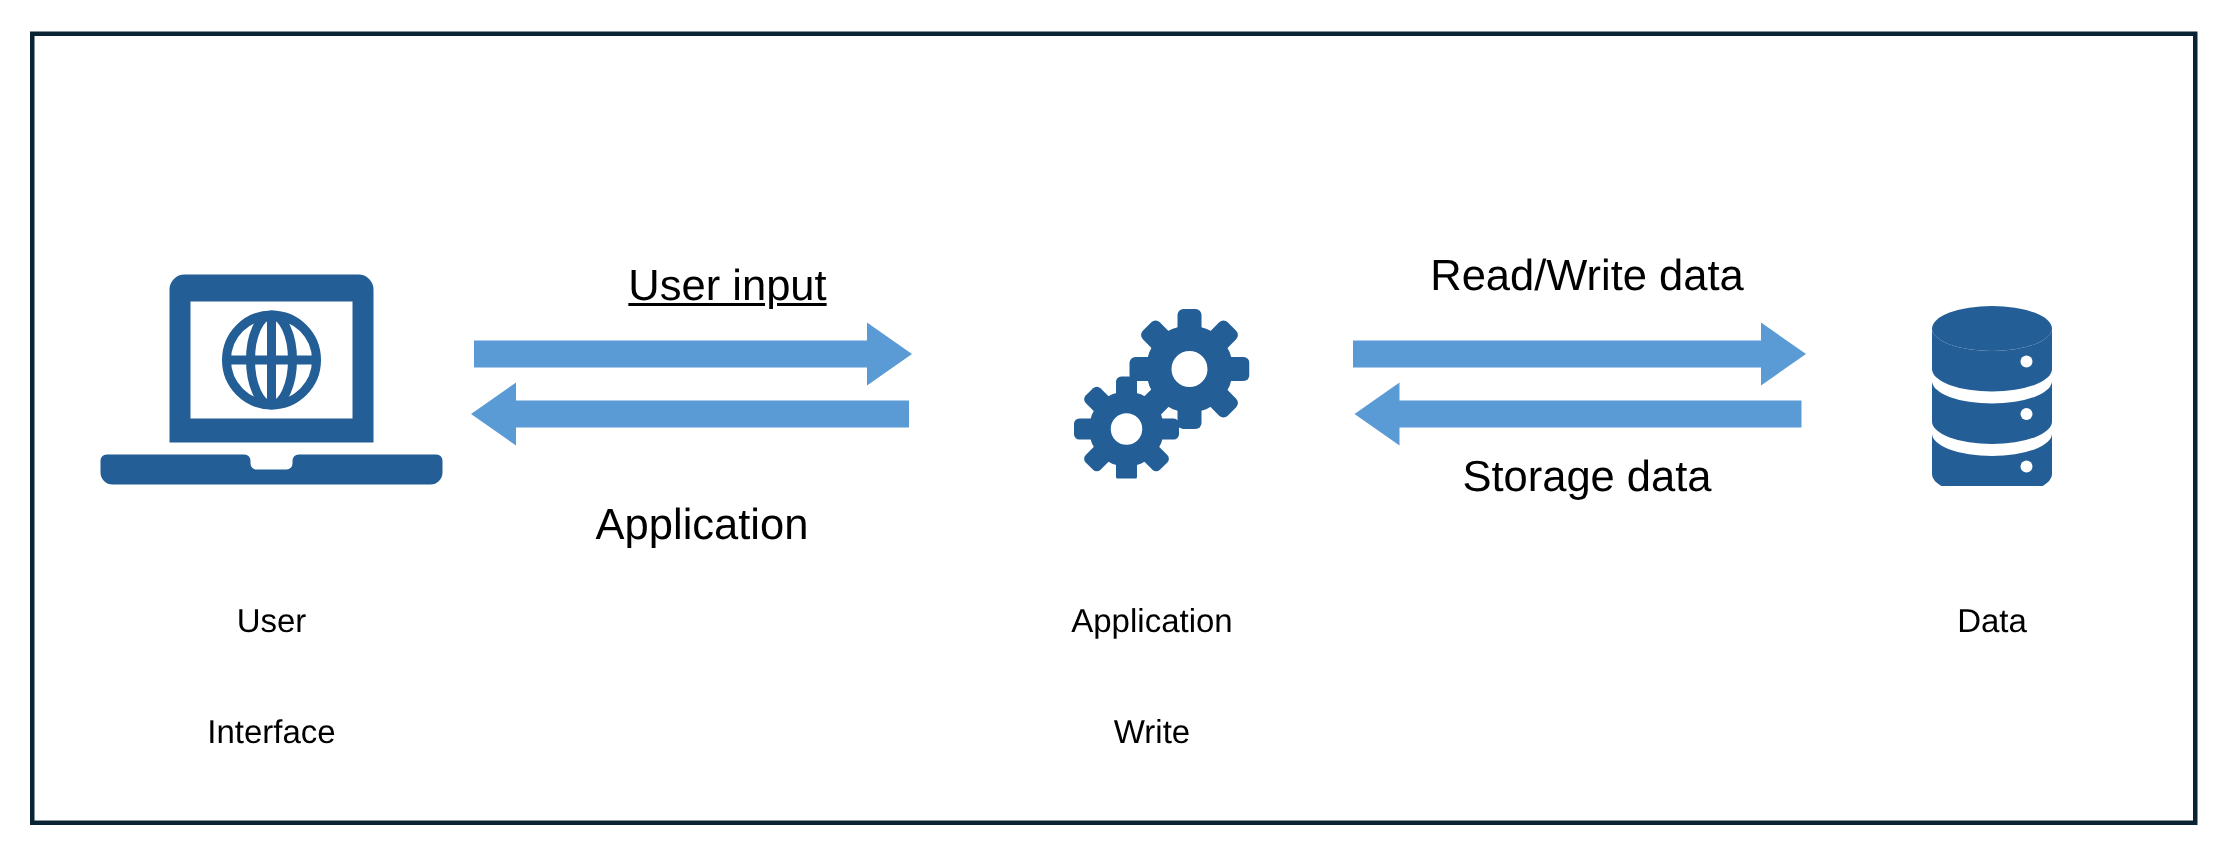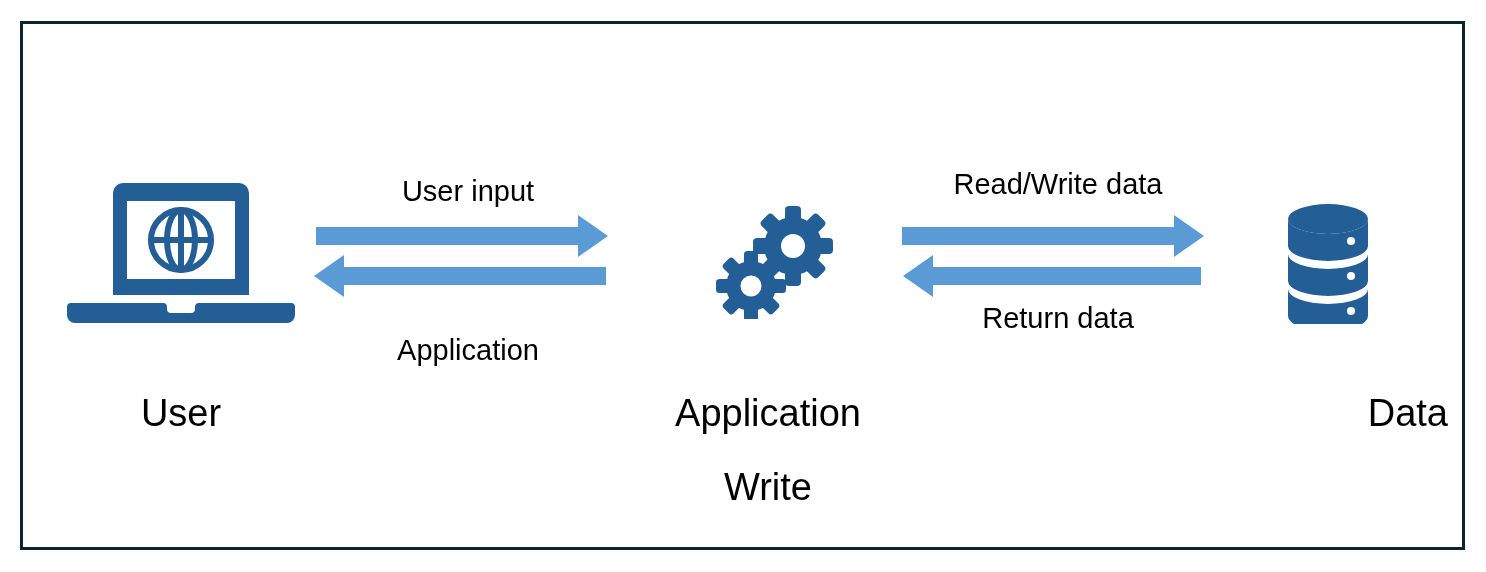--- a/index.html
+++ b/index.html
@@ -27,21 +27,21 @@
     box-sizing: border-box;
     background: #ffffff;
   }
   .node {
     position: absolute;
   }
   .node-label {
     position: absolute;
     text-align: center;
     color: #000000;
-    font-size: 38px;
+    font-size: 22px;
     line-height: 37px;
     font-family: "Liberation Sans", sans-serif;
     white-space: pre-line;
   }
   .arrow-label {
     position: absolute;
     text-align: center;
     color: #000000;
     font-size: 29px;
     line-height: 37px;
@@ -68,20 +68,21 @@
           <ellipse cx="120" cy="61" rx="14" ry="30"></ellipse>
           <line x1="90" y1="61" x2="150" y2="61"></line>
           <line x1="120" y1="31" x2="120" y2="91"></line>
         </g>
 
         <path d="M10,124 h92 a4,4 0 0 1 4,4 v2 a4,4 0 0 0 4,4 h20 a4,4 0 0 0 4,-4 v-2 a4,4 0 0 1 4,-4 h92 a4,4 0 0 1 4,4 v8 a8,8 0 0 1 -8,8 h-212 a8,8 0 0 1 -8,-8 v-8 a4,4 0 0 1 4,-4 z" fill="#235e96"></path>
       </svg>
     </div>
     <div class="node-label" style="left:38px; top:334px; width:240px;">
       <div>User</div>
+      <div>Interface</div>
     </div>
 
     <div class="node" style="left:680px; top:165px; width:130px; height:130px;">
       <svg class="icon-svg" width="130" height="130" viewBox="0 0 130 130">
 
         <g fill="#235e96">
           <g transform="translate(90,57)">
             <g>
               <rect x="-8" y="-40" width="16" height="18" rx="4"></rect>
               <rect x="-8" y="-40" width="16" height="18" rx="4" transform="rotate(45)"></rect>
@@ -129,38 +130,38 @@
           <path d="M20,70 v27 a40,15 0 0 0 80,0 v-27 a40,15 0 0 1 -80,0 z"></path>
 
           <path d="M20,105 v27 a40,15 0 0 0 80,0 v-27 a40,15 0 0 1 -80,0 z"></path>
         </g>
 
         <circle cx="83" cy="57" r="4" fill="#ffffff"></circle>
         <circle cx="83" cy="92" r="4" fill="#ffffff"></circle>
         <circle cx="83" cy="127" r="4" fill="#ffffff"></circle>
       </svg>
     </div>
-    <div class="node-label" style="left:1185px; top:334px; width:240px;text-align:right;">
+    <div class="node-label" style="left:1185px; top:334px; width:240px;">
       <div>Data</div>
     </div>
 
     <svg class="arrow-svg" style="left:288px; top:182px;" width="310" height="90" viewBox="0 0 310 90">
       <path d="M5,21 h262 v-12 l30,21 -30,21 v-12 h-262 z" fill="#5b9bd5"></path>
     </svg>
     <svg class="arrow-svg" style="left:288px; top:222px;" width="310" height="90" viewBox="0 0 310 90">
       <path d="M295,21 h-262 v-12 l-30,21 30,21 v-12 h262 z" fill="#5b9bd5"></path>
     </svg>
-    <div class="arrow-label" style="left:300px; top:149px; width:290px;">User input</div>
+    <div class="arrow-label" style="left:317px; top:149px; width:290px;text-decoration:underline;">User input</div>
     <div class="arrow-label" style="left:300px; top:271px; width:290px;">
       <div>Application</div>
     </div>
 
     <svg class="arrow-svg" style="left:872px; top:182px;" width="320" height="90" viewBox="0 0 320 90">
       <path d="M7,21 h272 v-12 l30,21 -30,21 v-12 h-272 z" fill="#5b9bd5"></path>
     </svg>
     <svg class="arrow-svg" style="left:872px; top:222px;" width="320" height="90" viewBox="0 0 320 90">
       <path d="M306,21 h-268 v-12 l-30,21 30,21 v-12 h268 z" fill="#5b9bd5"></path>
     </svg>
     <div class="arrow-label" style="left:880px; top:142px; width:310px;">Read/Write data</div>
-    <div class="arrow-label" style="left:880px; top:276px; width:310px;">Return data</div>
+    <div class="arrow-label" style="left:880px; top:276px; width:310px;">Storage data</div>
 
   </div>
 </div>
 
 </body></html>

